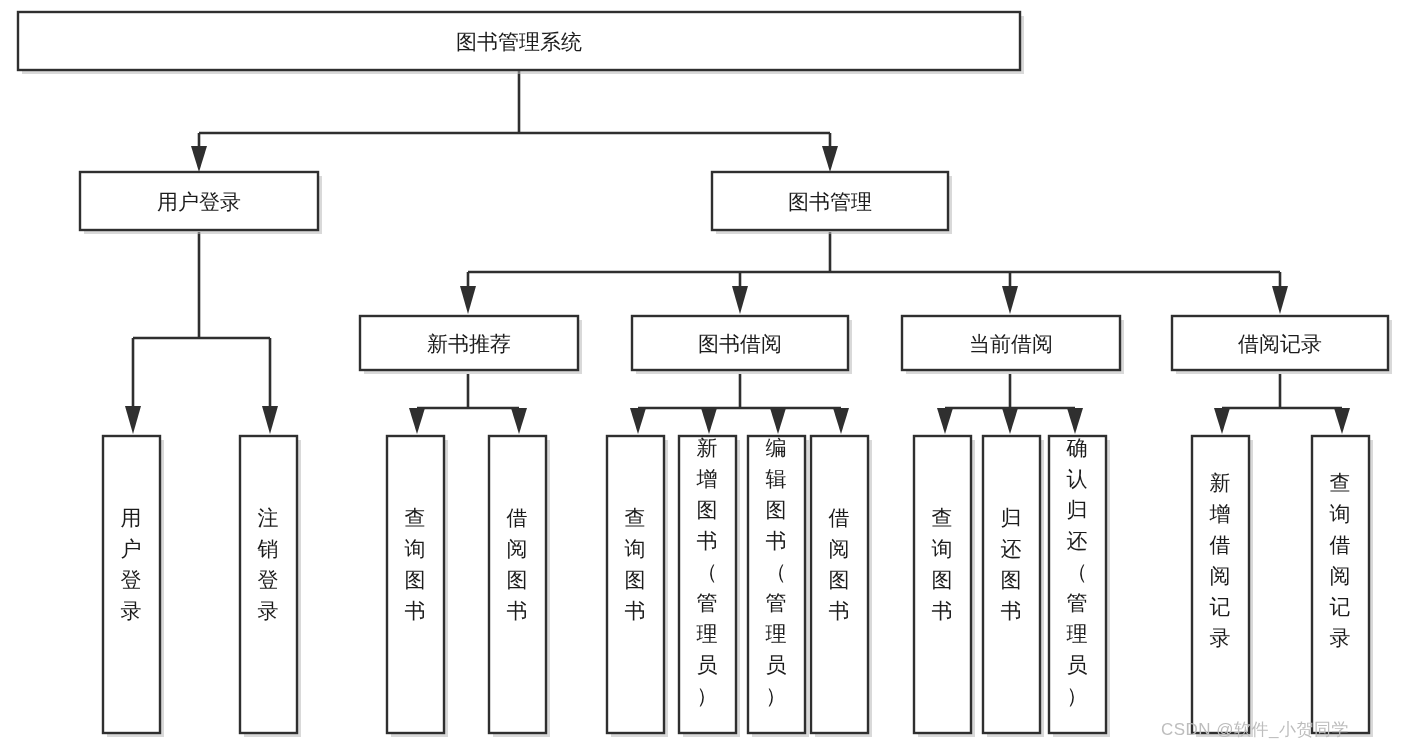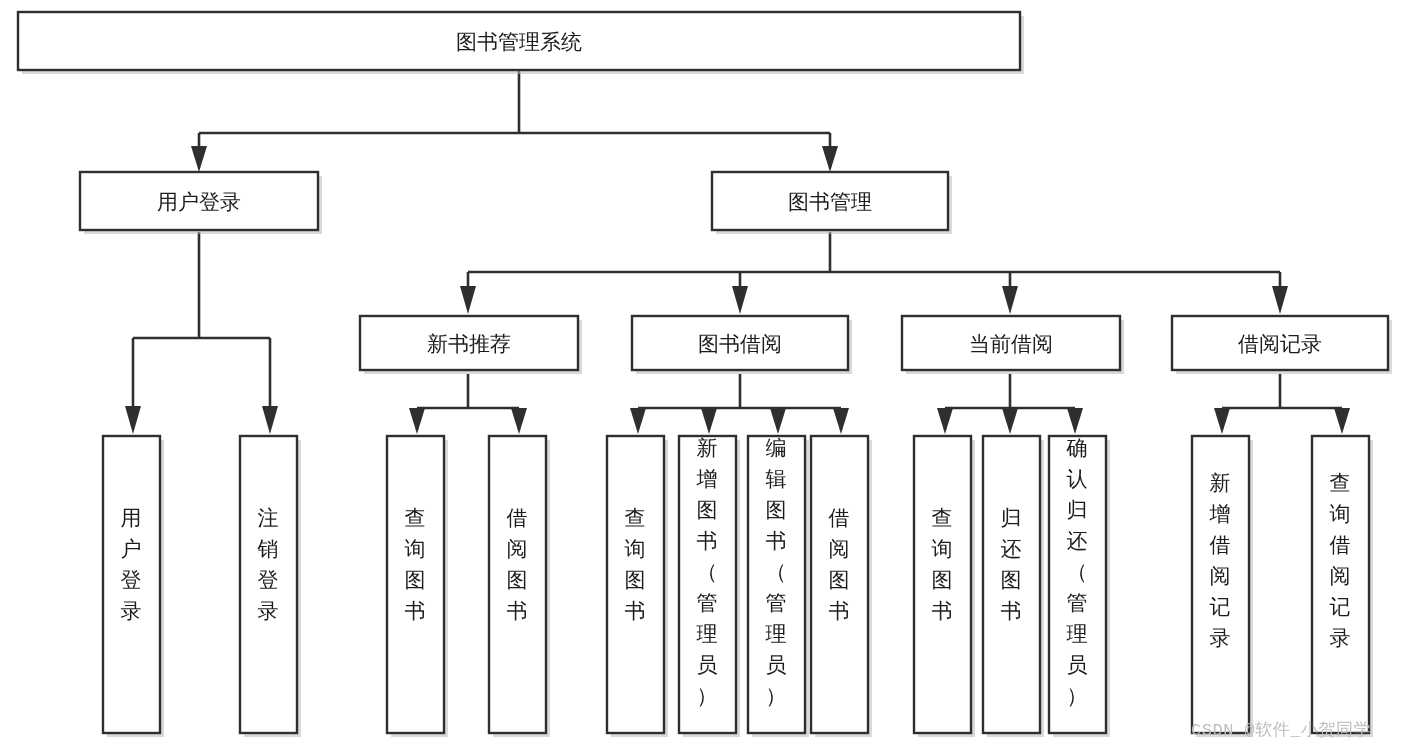--- a/index.html
+++ b/index.html
@@ -52,23 +52,23 @@
     dominant-baseline: middle;
   }
   .node-label-v {
     font-family: "Liberation Sans", "DejaVu Sans", sans-serif;
     font-size: 21px;
     fill: #1c1c1c;
     text-anchor: middle;
   }
   .watermark {
     position: absolute;
-    right: 8px;
+    right: 30px;
     bottom: 6px;
-    font-family: Liberation Mono, monospace;
+    font-family: Liberation Sans, sans-serif;
     font-size: 17px;
     color: #bdbdbd;
     letter-spacing: 0.5px;
     white-space: nowrap;
     user-select: none;
     text-align: center;
   }
 </style>
 </head>
 <body>

